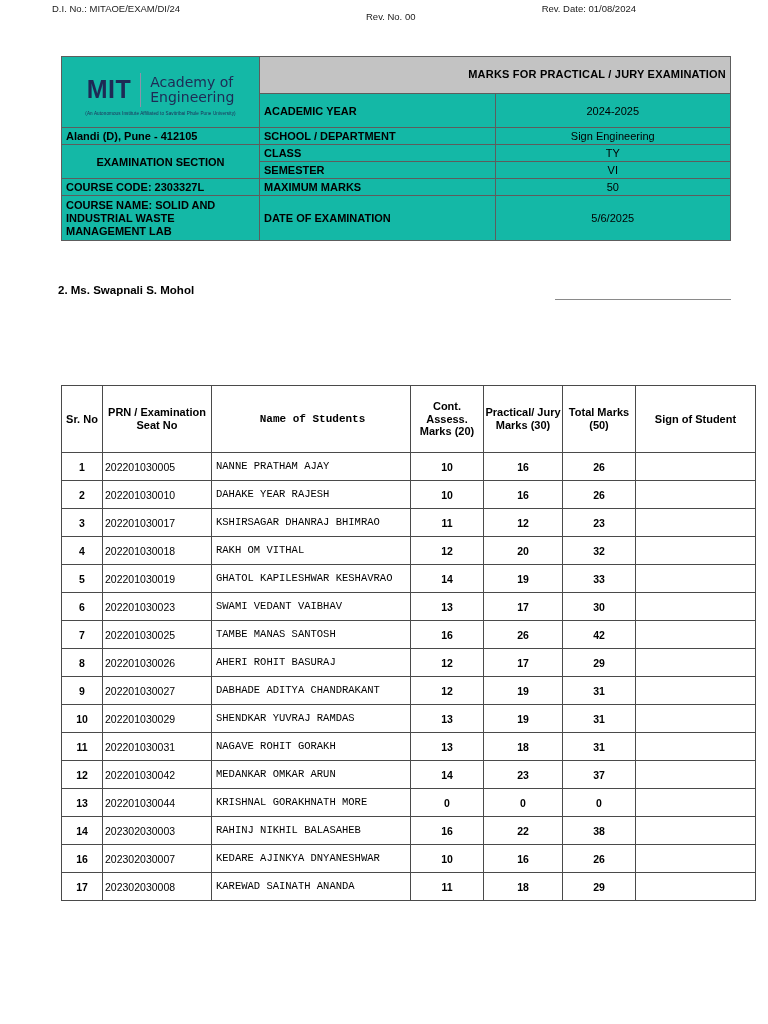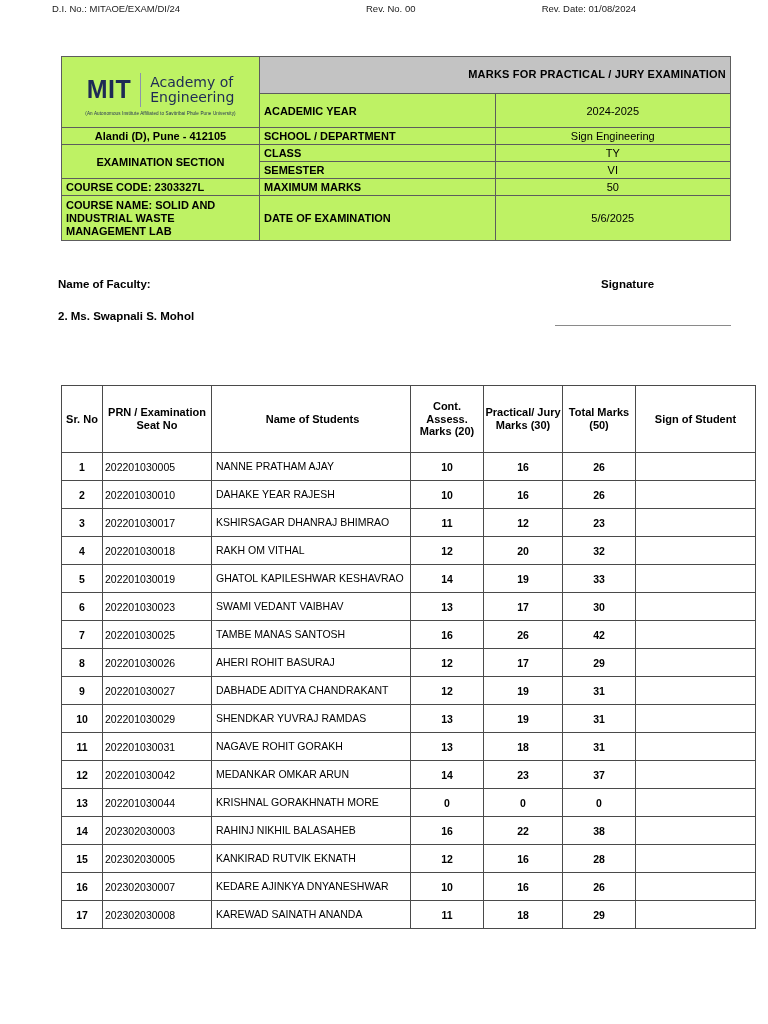--- a/index.html
+++ b/index.html
@@ -28,21 +28,21 @@
   }
   .doc-header .hdr-left {
     position: absolute;
     left: 52px;
     top: 0;
     white-space: nowrap;
   }
   .doc-header .hdr-mid {
     position: absolute;
     left: 366px;
-    top: 0;
+    top: 8px;
     white-space: nowrap;
   }
   .doc-header .hdr-right {
     position: absolute;
     right: 36px;
     top: 0;
     white-space: nowrap;
   }
 
   
@@ -52,21 +52,21 @@
     top: 56px;
     width: 670px;
     border-collapse: collapse;
     table-layout: fixed;
   }
   .info-table td {
     border: 1px solid #5d5d5d;
     padding: 2px 4px;
     font-size: 11px;
     vertical-align: middle;
-    background: #bef264;
+    background: #14b8a6;
   }
   .logo-cell {
     width: 197px;
     height: 70px;
     padding: 0 !important;
     text-align: center;
     vertical-align: middle;
   }
   .title-cell {
     background: #c3c3c3 !important;
@@ -79,21 +79,21 @@
   .lbl-bold {
     font-weight: bold;
     font-size: 11.5px;
   }
   .val-cell {
     text-align: center;
     font-size: 11px;
     font-weight: normal;
   }
   .addr-cell {
-    text-align: center;
+    text-align: left;
     font-weight: bold;
     font-size: 11.5px;
     margin-top: 12px;
   }
   .exam-sec-cell {
     text-align: center;
     font-weight: bold;
     font-size: 11.5px;
   }
   .course-name-cell {
@@ -206,21 +206,21 @@
     vertical-align: middle;
   }
   .marks-table td {
     font-size: 10.5px;
     padding: 3px 2px;
     vertical-align: middle;
     height: 21px;
   }
   .c-sr    { width: 38px;  text-align: center; font-weight: bold; font-size: 11px; }
   .c-prn   { width: 106px; text-align: left; font-size: 10.5px; }
-  .c-name  { width: 193px; text-align: left; padding-left: 4px !important; line-height: 1.12; }
+  .c-name  { width: 193px; text-align: left; padding-left: 4px !important; line-height: 1.12; font-family: Liberation Mono, monospace; }
   .c-ca    { width: 70px;  text-align: center; font-weight: bold; font-size: 11px; }
   .c-pj    { width: 76px;  text-align: center; font-weight: bold; font-size: 11px; }
   .c-tot   { width: 70px;  text-align: center; font-weight: bold; font-size: 11px; }
   .c-sign  { width: 117px; }
 </style>
 </head>
 <body>
 
 <div class="doc-header">
   <span class="hdr-left">D.I. No.: MITAOE/EXAM/DI/24</span>
@@ -272,24 +272,20 @@
     </tr>
     <tr>
       <td class="course-name-cell" rowspan="2">COURSE NAME: SOLID AND INDUSTRIAL WASTE MANAGEMENT LAB</td>
       <td class="lbl-bold">DATE OF EXAMINATION</td>
       <td class="val-cell">5/6/2025</td>
     </tr>
   </tbody>
 </table>
 
 <div class="faculty-block">
-  <div class="fac-row">
-    <span class="fac-name">Name of Faculty:</span>
-    <span class="sig-label">Signature</span>
-  </div>
   <div class="fac-row" style="height:30px">
     <span class="fac-name" style="top:6px">2. Ms. Swapnali S. Mohol</span>
     <span class="sig-line" style="top:21px"></span>
   </div>
 </div>
 
 <table class="marks-table">
   <thead>
     <tr>
       <th class="c-sr">Sr. No</th>
@@ -422,29 +418,20 @@
       <tr>
         <td class="c-sr">14</td>
         <td class="c-prn">202302030003</td>
         <td class="c-name">RAHINJ NIKHIL BALASAHEB</td>
         <td class="c-ca">16</td>
         <td class="c-pj">22</td>
         <td class="c-tot">38</td>
         <td class="c-sign"></td>
       </tr>
       <tr>
-        <td class="c-sr">15</td>
-        <td class="c-prn">202302030005</td>
-        <td class="c-name">KANKIRAD RUTVIK EKNATH</td>
-        <td class="c-ca">12</td>
-        <td class="c-pj">16</td>
-        <td class="c-tot">28</td>
-        <td class="c-sign"></td>
-      </tr>
-      <tr>
         <td class="c-sr">16</td>
         <td class="c-prn">202302030007</td>
         <td class="c-name">KEDARE AJINKYA DNYANESHWAR</td>
         <td class="c-ca">10</td>
         <td class="c-pj">16</td>
         <td class="c-tot">26</td>
         <td class="c-sign"></td>
       </tr>
       <tr>
         <td class="c-sr">17</td>

